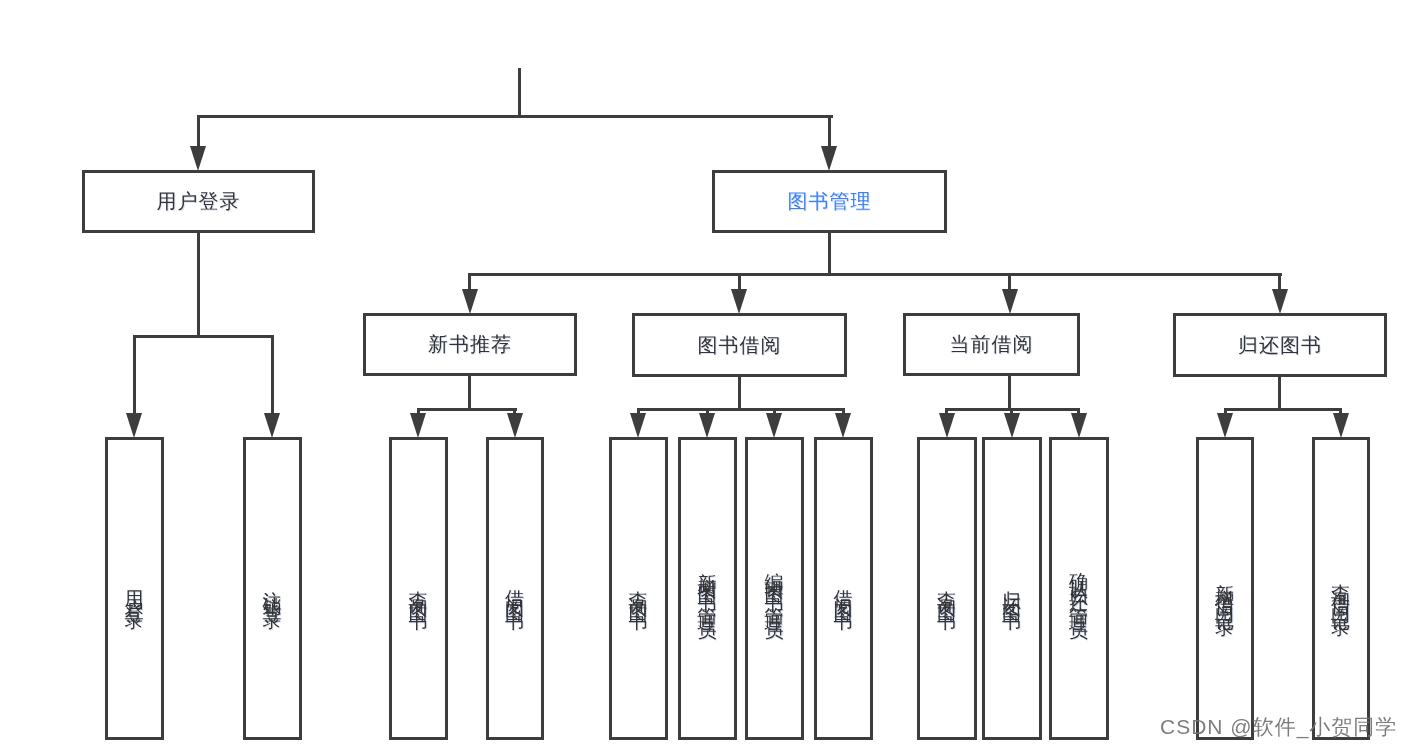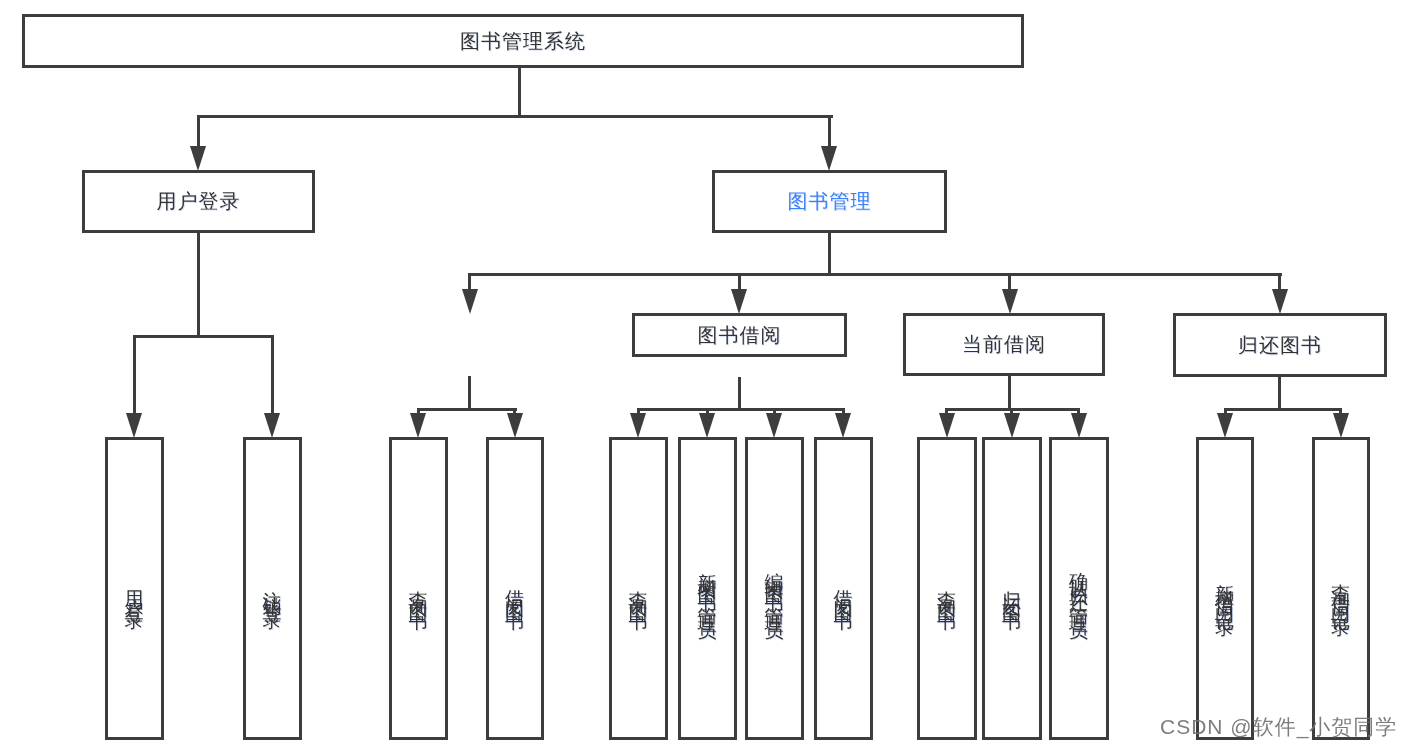--- a/index.html
+++ b/index.html
@@ -31,30 +31,30 @@
     position:absolute;left:1160px;top:713px;z-index:5;
     font-size:21px;color:#a6a6a6;letter-spacing:1px;opacity:0.92;
     white-space:nowrap;
   }
 </style>
 </head>
 <body>
 
 <div class="canvas">
 
-  <div class="node" style="left: 22px; top: 14px; width: 1002px; height: 54px; border-color: rgb(61, 61, 61); color: rgb(51, 51, 51);">图书管理系统</div>
 
   <div class="node" style="left: 82px; top: 170px; width: 233px; height: 63px; border-color: rgb(61, 61, 61); color: rgb(51, 51, 51);">用户登录</div>
 
   <div class="node" style="left: 712px; top: 170px; width: 235px; height: 63px; border-color: rgb(61, 61, 61); color: #3b82f6;">图书管理</div>
 
+  <div class="node" style="left: 363px; top: 313px; width: 214px; height: 63px; border-color: rgb(61, 61, 61); color: rgb(51, 51, 51);">新书推荐</div>
 
-  <div class="node" style="left: 632px; top: 313px; width: 215px; height: 44px; border-color: rgb(61, 61, 61); color: rgb(51, 51, 51);">图书借阅</div>
+  <div class="node" style="left: 632px; top: 313px; width: 215px; height: 64px; border-color: rgb(61, 61, 61); color: rgb(51, 51, 51);">图书借阅</div>
 
-  <div class="node" style="left: 903px; top: 313px; width: 202px; height: 63px; border-color: rgb(61, 61, 61); color: rgb(51, 51, 51);">当前借阅</div>
+  <div class="node" style="left: 903px; top: 313px; width: 177px; height: 63px; border-color: rgb(61, 61, 61); color: rgb(51, 51, 51);">当前借阅</div>
 
   <div class="node" style="left: 1173px; top: 313px; width: 214px; height: 64px; border-color: rgb(61, 61, 61); color: rgb(51, 51, 51);">归还图书</div>
 
   <div class="node vert" style="left: 105px; top: 437px; width: 59px; height: 303px; border-color: rgb(61, 61, 61); color: rgb(51, 51, 51);">用户登录</div>
 
   <div class="node vert" style="left: 243px; top: 437px; width: 59px; height: 303px; border-color: rgb(61, 61, 61); color: rgb(51, 51, 51);">注销登录</div>
 
   <div class="node vert" style="left: 389px; top: 437px; width: 59px; height: 303px; border-color: rgb(61, 61, 61); color: rgb(51, 51, 51);">查询图书</div>
 
   <div class="node vert" style="left: 486px; top: 437px; width: 58px; height: 303px; border-color: rgb(61, 61, 61); color: rgb(51, 51, 51);">借阅图书</div>

